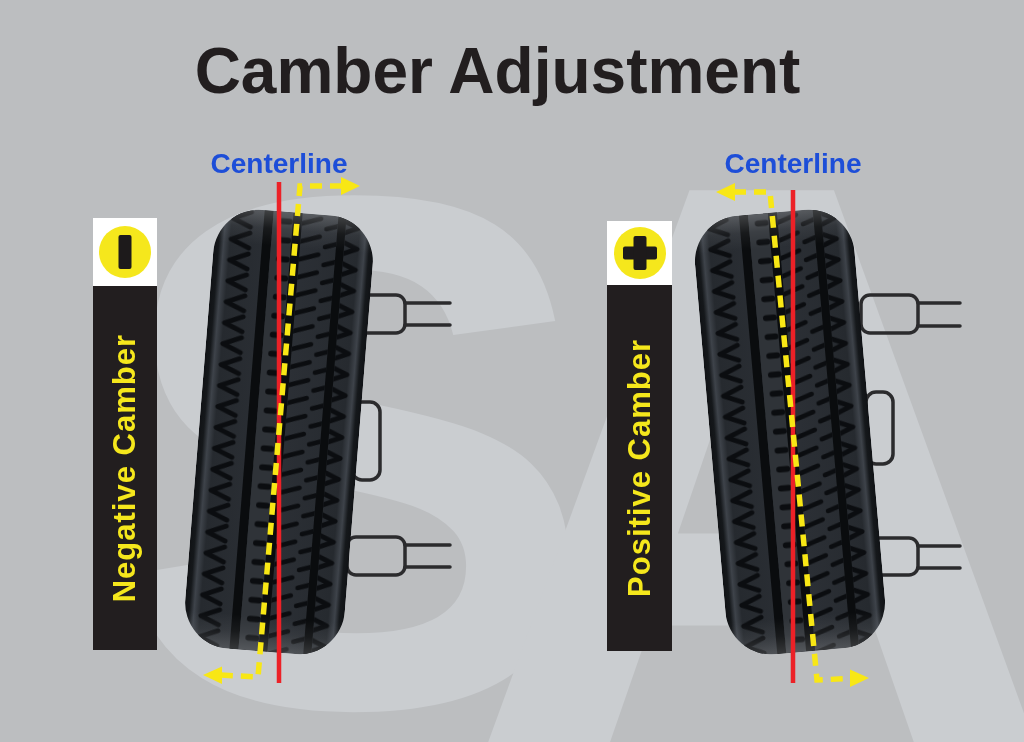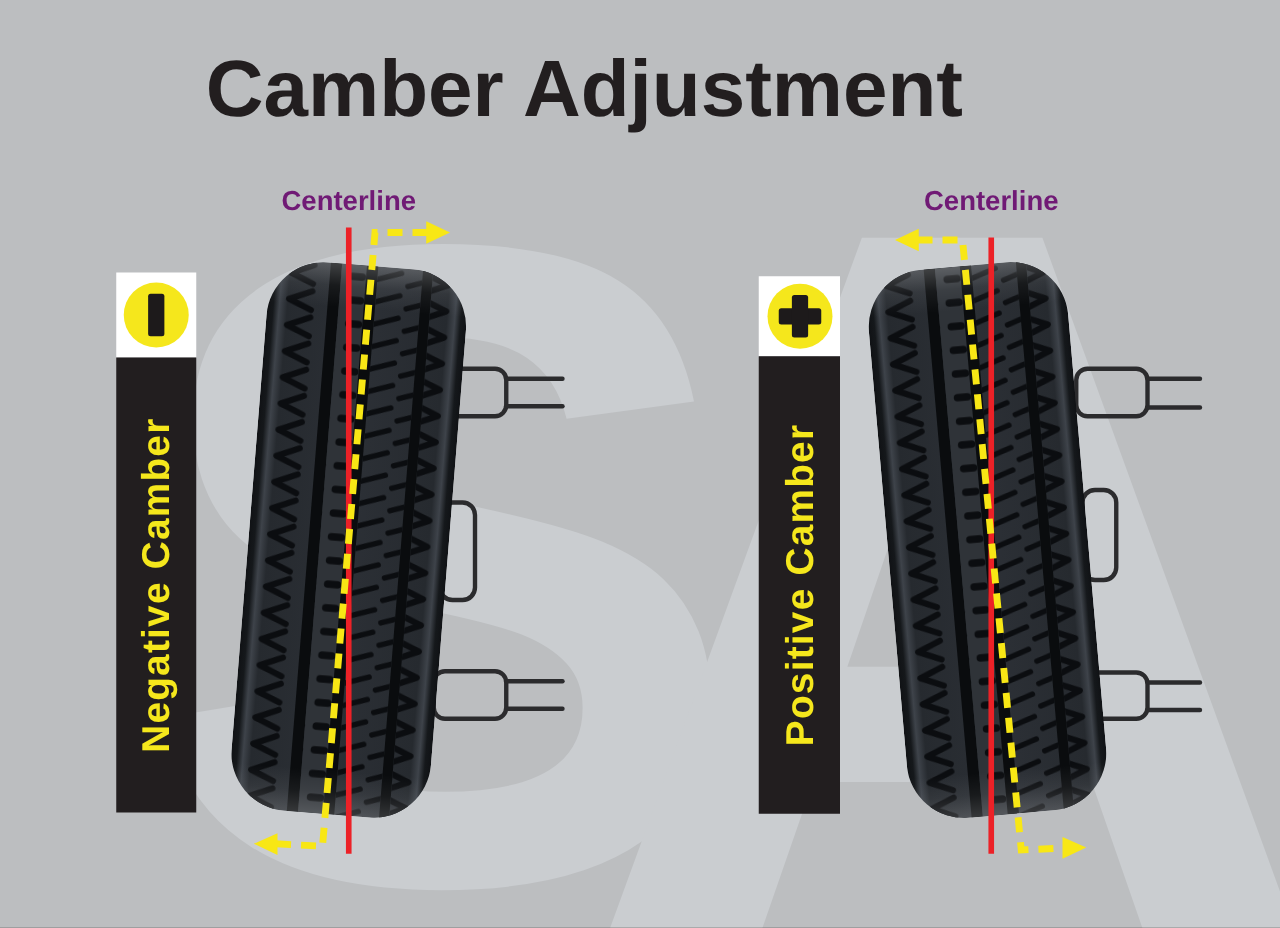--- a/index.html
+++ b/index.html
@@ -2,26 +2,26 @@
 <html><head>
 <meta charset="utf-8">
 <style>
   html,body{margin:0;padding:0;background:#888;}
   .stage{
     position:relative;width:1024px;height:742px;overflow:hidden;
     background:#bcbec0;font-family:"Liberation Sans",sans-serif;
   }
   .stage svg.scene{position:absolute;left:0;top:0;}
   .page-title{
-    position:absolute;left:12px;top:34px;width:911px;text-align:center;
-    font-size:64px;font-weight:800;letter-spacing:0px;color:#221e1f;
+    position:absolute;left:0;top:34px;width:911px;text-align:center;
+    font-size:64px;font-weight:800;letter-spacing:0px;color:#221e1f;padding-left:42px;
   }
   .centerline-label{
     position:absolute;top:148px;width:220px;text-align:center;
-    font-size:22px;font-weight:600;color:#701a75;
+    font-size:28px;font-weight:600;color:#1d4ed8;
   }
   .centerline-left{left:169px;}
   .centerline-right{left:683px;}
   .badge{position:absolute;display:flex;flex-direction:column;}
   .badge-left{left:93px;top:218px;width:64px;}
   .badge-right{left:607px;top:221px;width:65px;}
   .badge-head{
     background:#ffffff;display:flex;align-items:center;justify-content:center;
   }
   .badge-left .badge-head{height:68px;}

